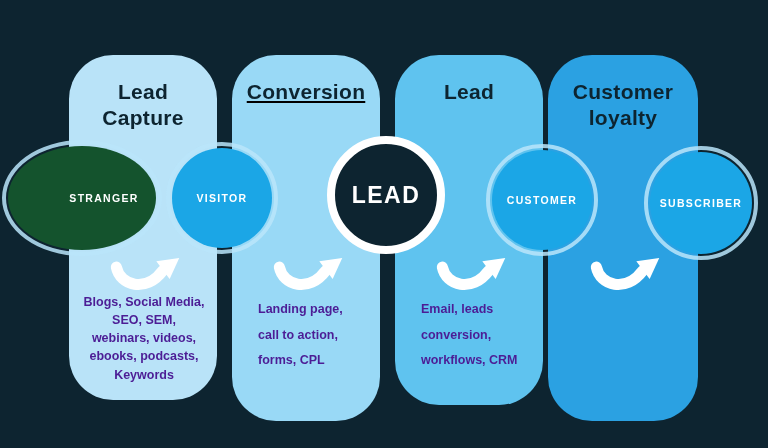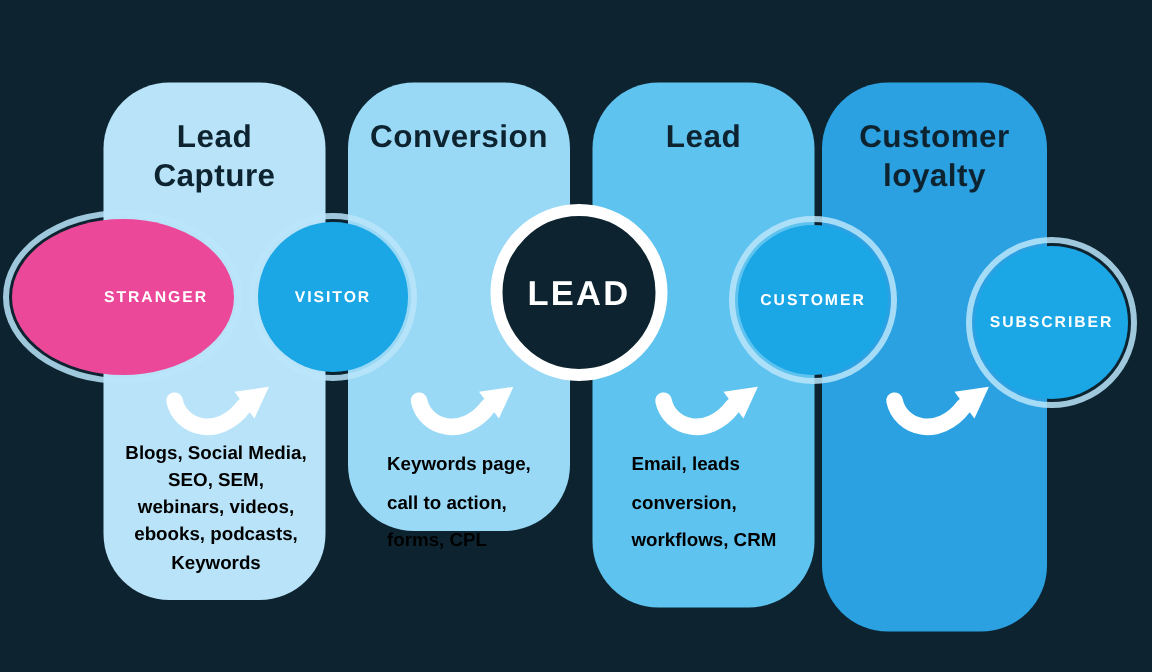--- a/index.html
+++ b/index.html
@@ -5,50 +5,50 @@
   html,body{margin:0;padding:0;background:#0d2430;}
   .canvas{
     position:relative;width:768px;height:448px;overflow:hidden;
     background:#0d2430;
     font-family:"Liberation Sans", sans-serif;
   }
   .stage{
     position:absolute;top:55px;width:148px;border-radius:44px;
   }
   .stage-1{left:69px;height:345px;}
-  .stage-2{left:232px;height:299px;}
+  .stage-2{left:232px;height:366px;text-decoration:underline;}
   .stage-3{left:395px;height:350px;}
   .stage-4{left:548px;width:150px;height:366px;}
   .stage-title{
     margin-top:24px;text-align:center;
     font-size:21px;font-weight:bold;line-height:1.25;
     color:#0d2430;white-space:pre-line;letter-spacing:.3px;
   }
   .arrow{
     position:absolute;top:186px;left:50%;transform:translateX(-46%);
     width:74px;height:56px;
   }
   .stage-desc{
     position:absolute;top:238px;left:10px;right:8px;
-    font-size:12.5px;font-weight:bold;color:#000000;
+    font-size:12.5px;font-weight:bold;color:#4c1d95;
     white-space:pre-line;
   }
   .desc-center{text-align:center;line-height:1.45;}
   .desc-left{text-align:left;padding-left:16px;line-height:2.05;top:242px;}
   .circle{
     position:absolute;border-radius:50%;
     display:flex;align-items:center;justify-content:center;
     color:#fff;font-weight:bold;font-size:10.5px;letter-spacing:1.3px;
     outline:4px solid rgba(186,229,250,0.85);outline-offset:2px;
     z-index:5;text-align:center;
   }
   .m-stranger  {left:8px;  top:146px;width:104px;height:104px;}
   .m-visitor   {left:172px;top:148px;width:100px;height:100px;text-align:right;}
   .m-customer  {left:492px;top:150px;width:100px;height:100px;}
-  .m-subscriber{left:650px;top:164px;width:102px;height:102px;}
+  .m-subscriber{left:650px;top:152px;width:102px;height:102px;}
   .m-lead{
     left:327px;top:136px;width:118px;height:118px;
     box-sizing:border-box;border:8px solid #ffffff;outline:none;
     font-size:23px;letter-spacing:1.5px;z-index:6;
   }
 </style>
 </head>
 <body>
 
 <div class="canvas">
@@ -70,21 +70,21 @@
   </div>
 
   <div class="stage stage-2" style="background-color: rgb(153, 217, 246);">
     <div class="stage-title">Conversion</div>
     <div class="arrow">
       <svg viewBox="0 0 80 60" width="74" height="56">
         <path d="M8 28 C 12 48, 40 56, 58 32" fill="none" stroke="#ffffff" stroke-width="12" stroke-linecap="round"></path>
         <polygon points="76,18 65.6,40.8 51.2,21.6" fill="#ffffff"></polygon>
       </svg>
     </div>
-    <div class="stage-desc desc-left">Keywords page,
+    <div class="stage-desc desc-left">Landing page,
 call to action,
 forms, CPL</div>
   </div>
 
   <div class="stage stage-3" style="background-color: rgb(95, 195, 239);">
     <div class="stage-title">Lead</div>
     <div class="arrow">
       <svg viewBox="0 0 80 60" width="74" height="56">
         <path d="M8 28 C 12 48, 40 56, 58 32" fill="none" stroke="#ffffff" stroke-width="12" stroke-linecap="round"></path>
         <polygon points="76,18 65.6,40.8 51.2,21.6" fill="#ffffff"></polygon>
@@ -99,21 +99,21 @@
     <div class="stage-title">Customer
 loyalty</div>
     <div class="arrow">
       <svg viewBox="0 0 80 60" width="74" height="56">
         <path d="M8 28 C 12 48, 40 56, 58 32" fill="none" stroke="#ffffff" stroke-width="12" stroke-linecap="round"></path>
         <polygon points="76,18 65.6,40.8 51.2,21.6" fill="#ffffff"></polygon>
       </svg>
     </div>
   </div>
 
-  <div class="circle m-stranger" style="background-color: #ec4899; padding-left: 44px;">
+  <div class="circle m-stranger" style="background-color: #14532d; padding-left: 44px;">
     <span>STRANGER</span>
   </div>
 
   <div class="circle m-visitor" style="background-color: rgb(27, 166, 230);">
     <span>VISITOR</span>
   </div>
 
   <div class="circle m-lead" style="background-color: rgb(13, 36, 48);">
     <span>LEAD</span>
   </div>

